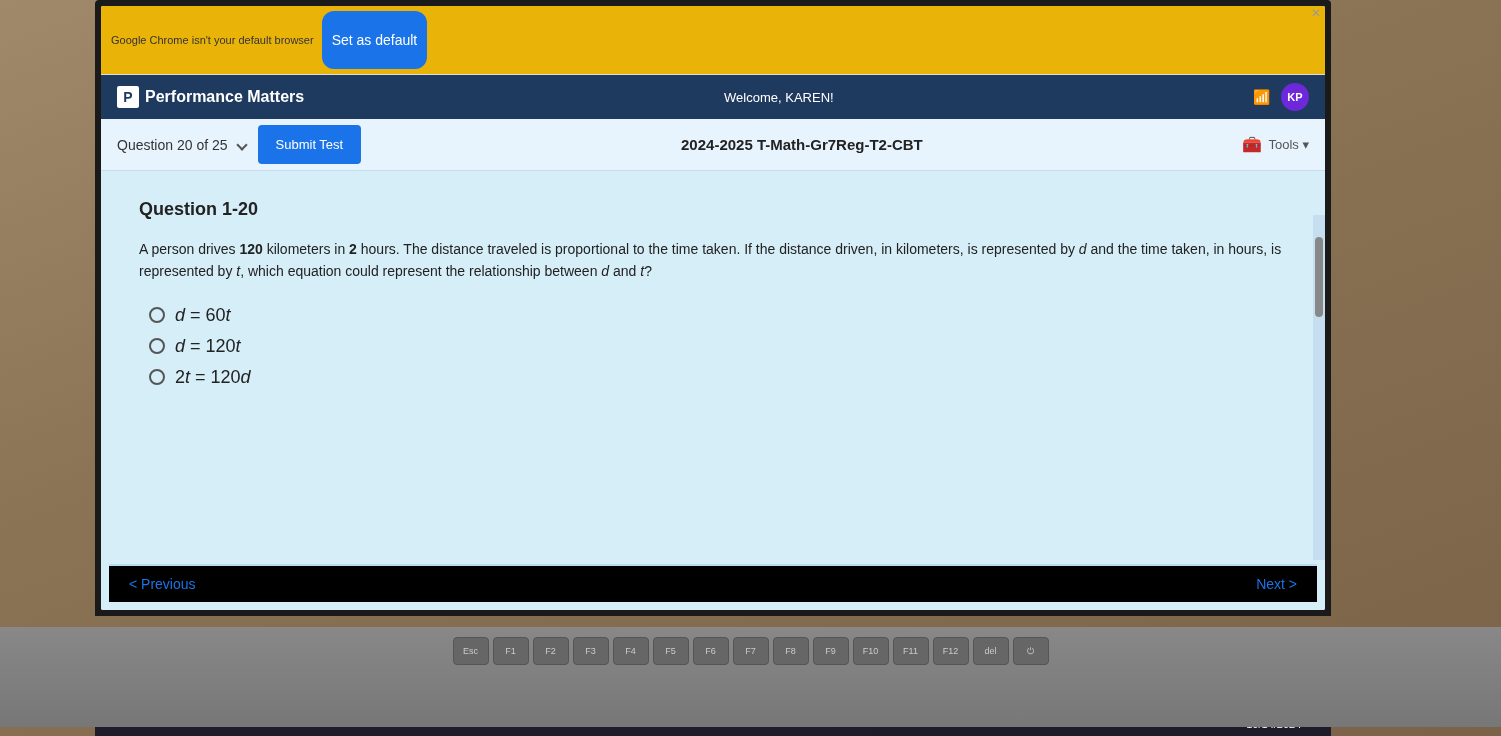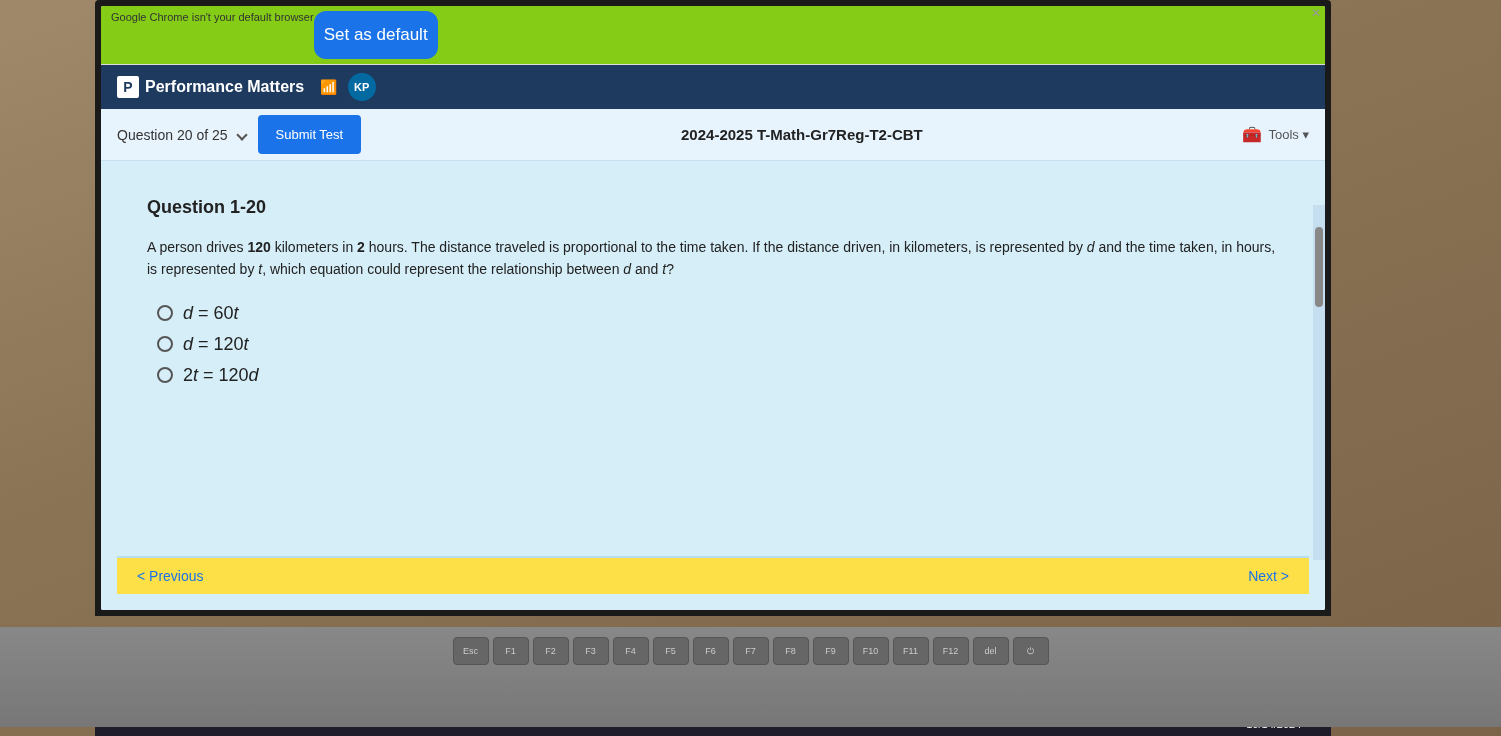--- a/index.html
+++ b/index.html
@@ -37,35 +37,37 @@
       height: 100%;
       background: #fff;
       border-radius: 2px;
       display: flex;
       flex-direction: column;
       overflow: hidden;
     }
 
     
     .chrome-bar {
-      background: #84cc16;
+      background: #eab308;
       padding: 5px 10px;
       font-size: 11px;
       color: #333;
       display: flex;
+      align-items: center;
+      gap: 8px;
       border-bottom: 1px solid #ddd;
     }
 
     .set-default-btn {
       background: #1a73e8;
       color: white;
       border: none;
-      padding: 14px 10px;
+      padding: 21px 10px;
       border-radius: 12px;
-      font-size: 17px;
+      font-size: 14px;
       cursor: pointer;
     }
 
     
     .app-header {
       background: #1e3a5f;
       color: white;
       padding: 8px 16px;
       display: flex;
       align-items: center;
@@ -108,21 +110,21 @@
     }
 
     .signal-icon {
       color: #aaa;
       font-size: 14px;
     }
 
     .avatar {
       width: 28px;
       height: 28px;
-      background: #0369a1;
+      background: #6d28d9;
       border-radius: 50%;
       display: flex;
       align-items: center;
       justify-content: center;
       font-size: 11px;
       font-weight: bold;
       color: white;
     }
 
     
@@ -170,21 +172,21 @@
       cursor: pointer;
       display: flex;
       align-items: center;
       gap: 4px;
     }
 
     
     .main-content {
       flex: 1;
       background: #d6eef8;
-      padding: 16px;
+      padding: 8px;
       display: flex;
       flex-direction: column;
       overflow: hidden;
     }
 
     .question-card {
       background: #d6eef8;
       margin: 0;
       padding: 20px 30px;
       flex: 1;
@@ -231,21 +233,21 @@
       border-radius: 50%;
       flex-shrink: 0;
     }
 
     .option-text {
       font-size: 18px;
     }
 
     
     .nav-footer {
-      background: #fde047;
+      background: #000000;
       border-top: 2px solid #b8ddf0;
       padding: 10px 20px;
       display: flex;
       align-items: flex-start;
       justify-content: space-between;
     }
 
     .prev-btn, .next-btn {
       background: none;
       border: none;
@@ -410,20 +412,21 @@
       <button class="set-default-btn">Set as default</button>
     </div>
 
     <div class="app-header">
       <div class="app-logo">
         <div class="logo-icon">
           <span>P</span>
         </div>
         <span>Performance Matters</span>
       </div>
+      <div class="header-center">Welcome, KAREN!</div>
       <div class="header-right">
         <span class="signal-icon">📶</span>
         <div class="avatar">KP</div>
       </div>
       <button class="close-btn">✕</button>
     </div>
 
     <div class="toolbar">
       <div class="question-nav">
         <span>Question 20 of 25</span>

